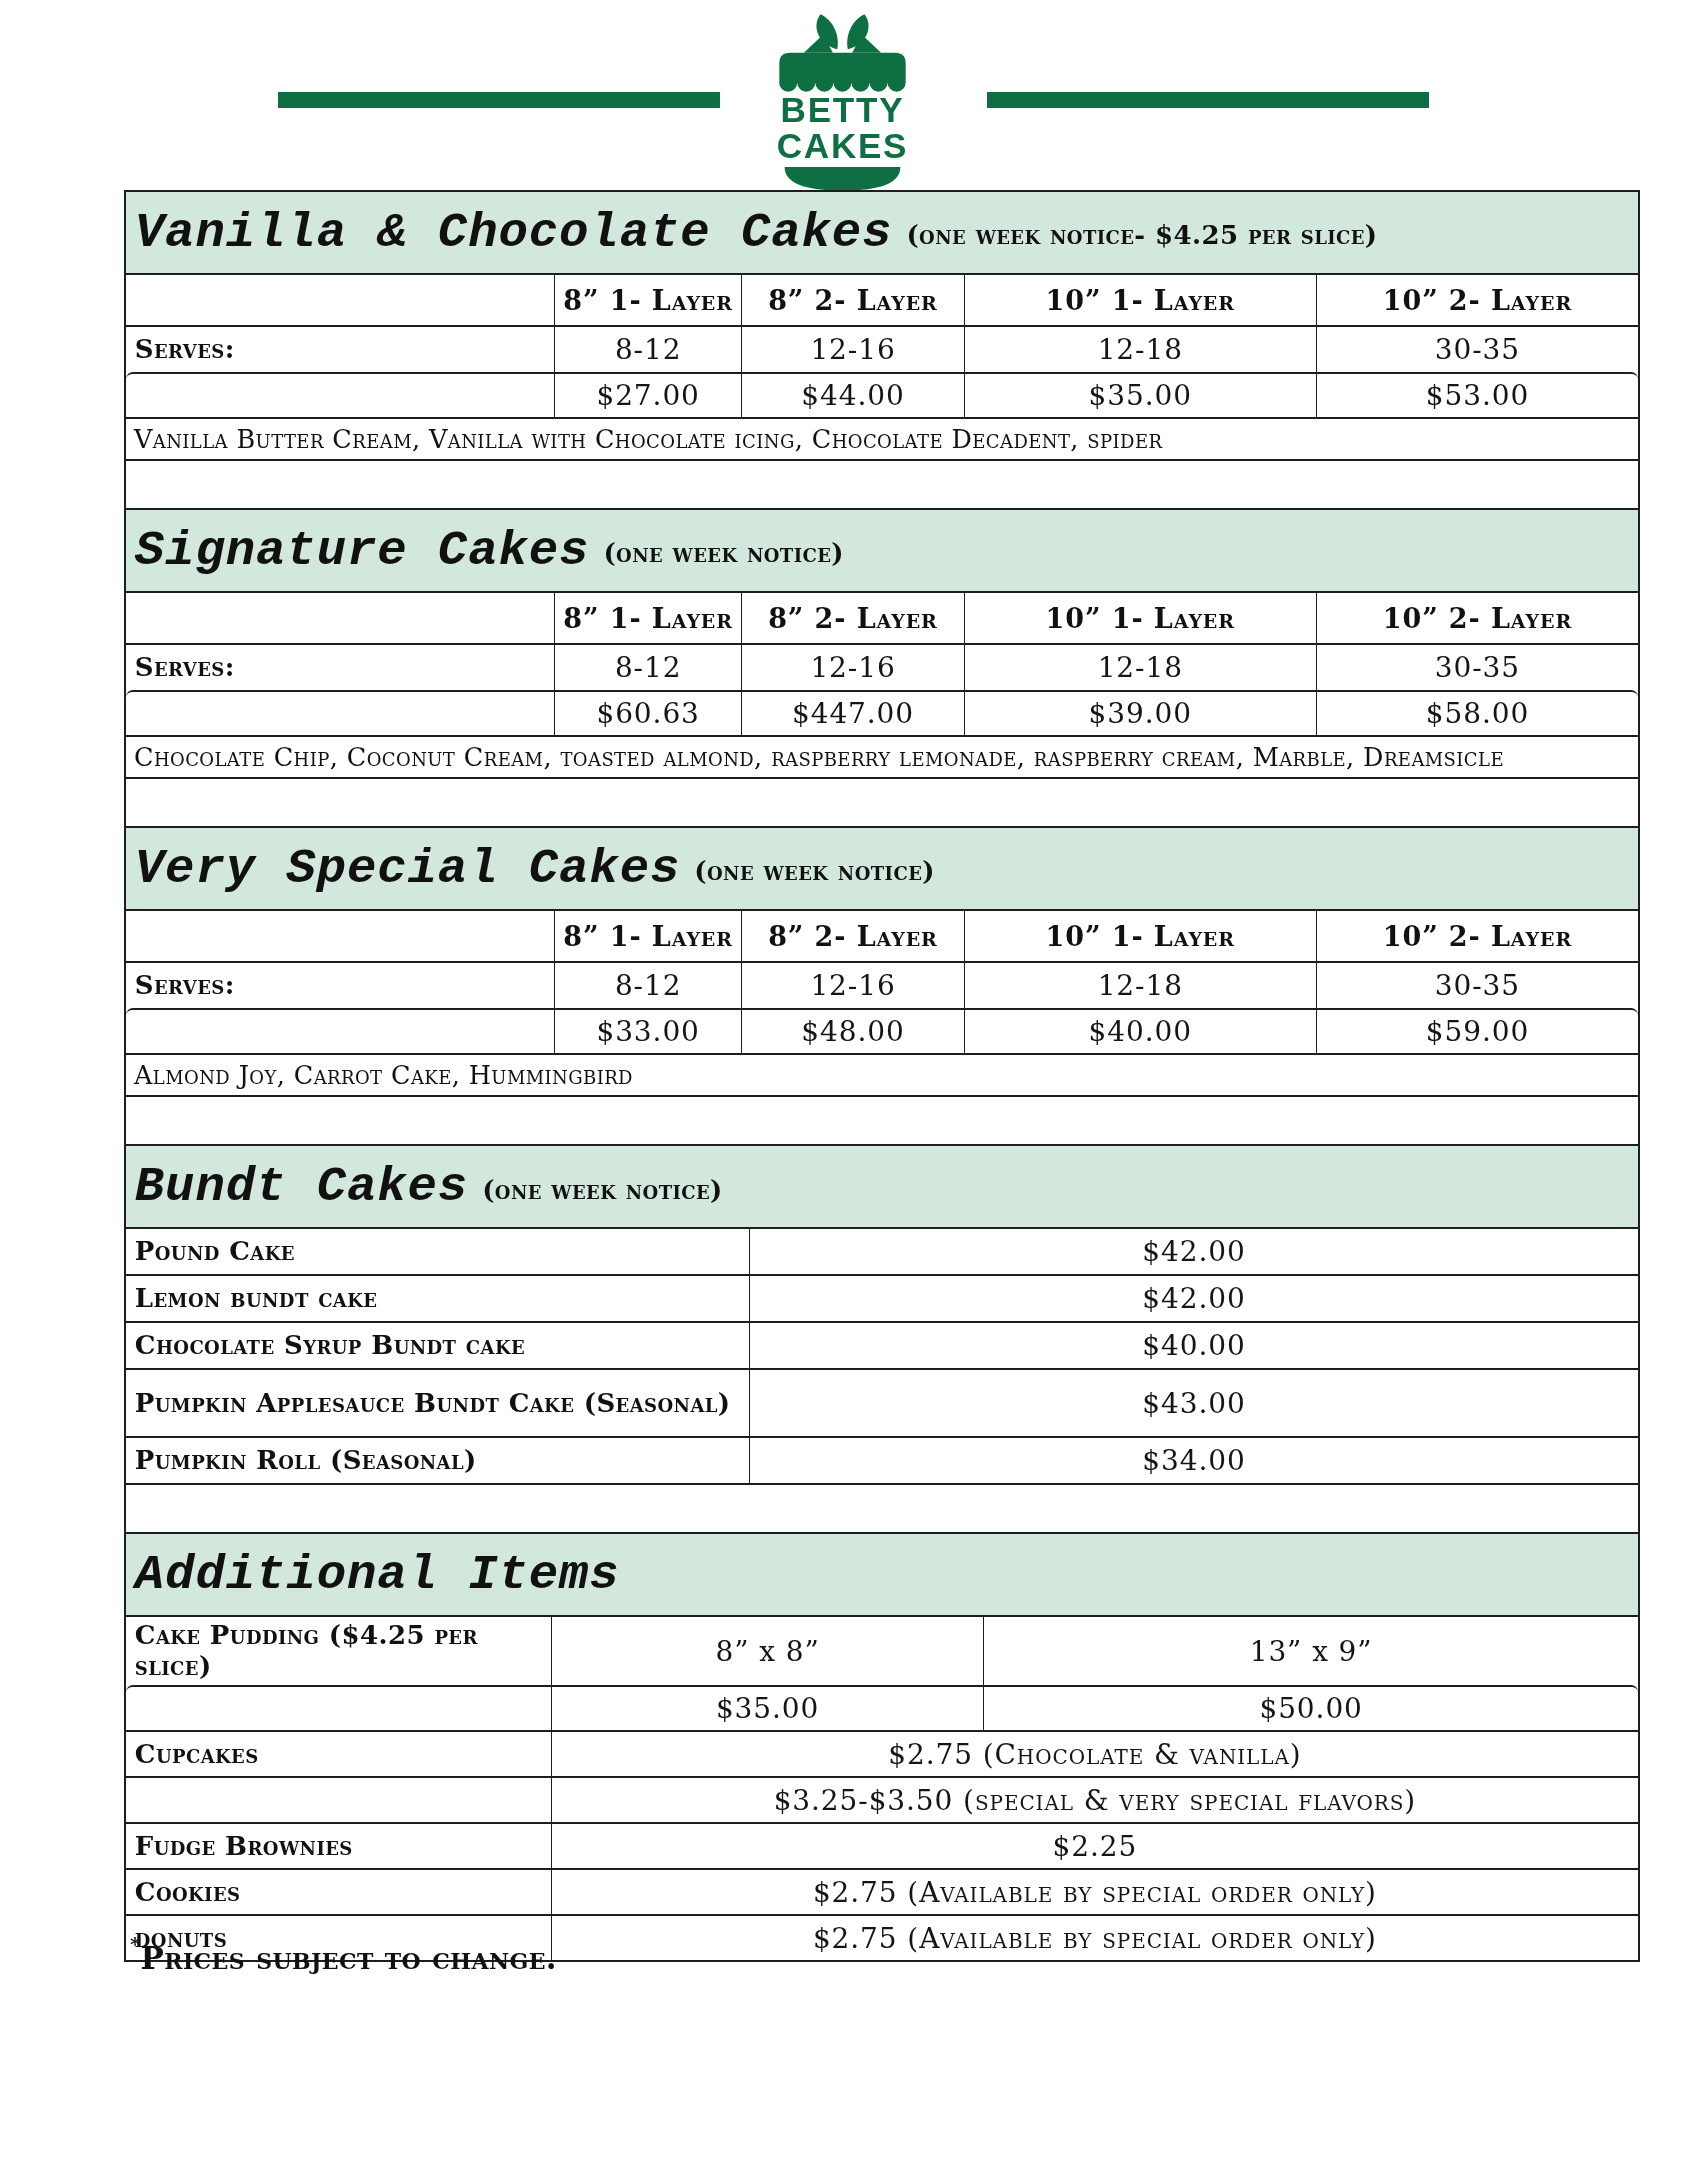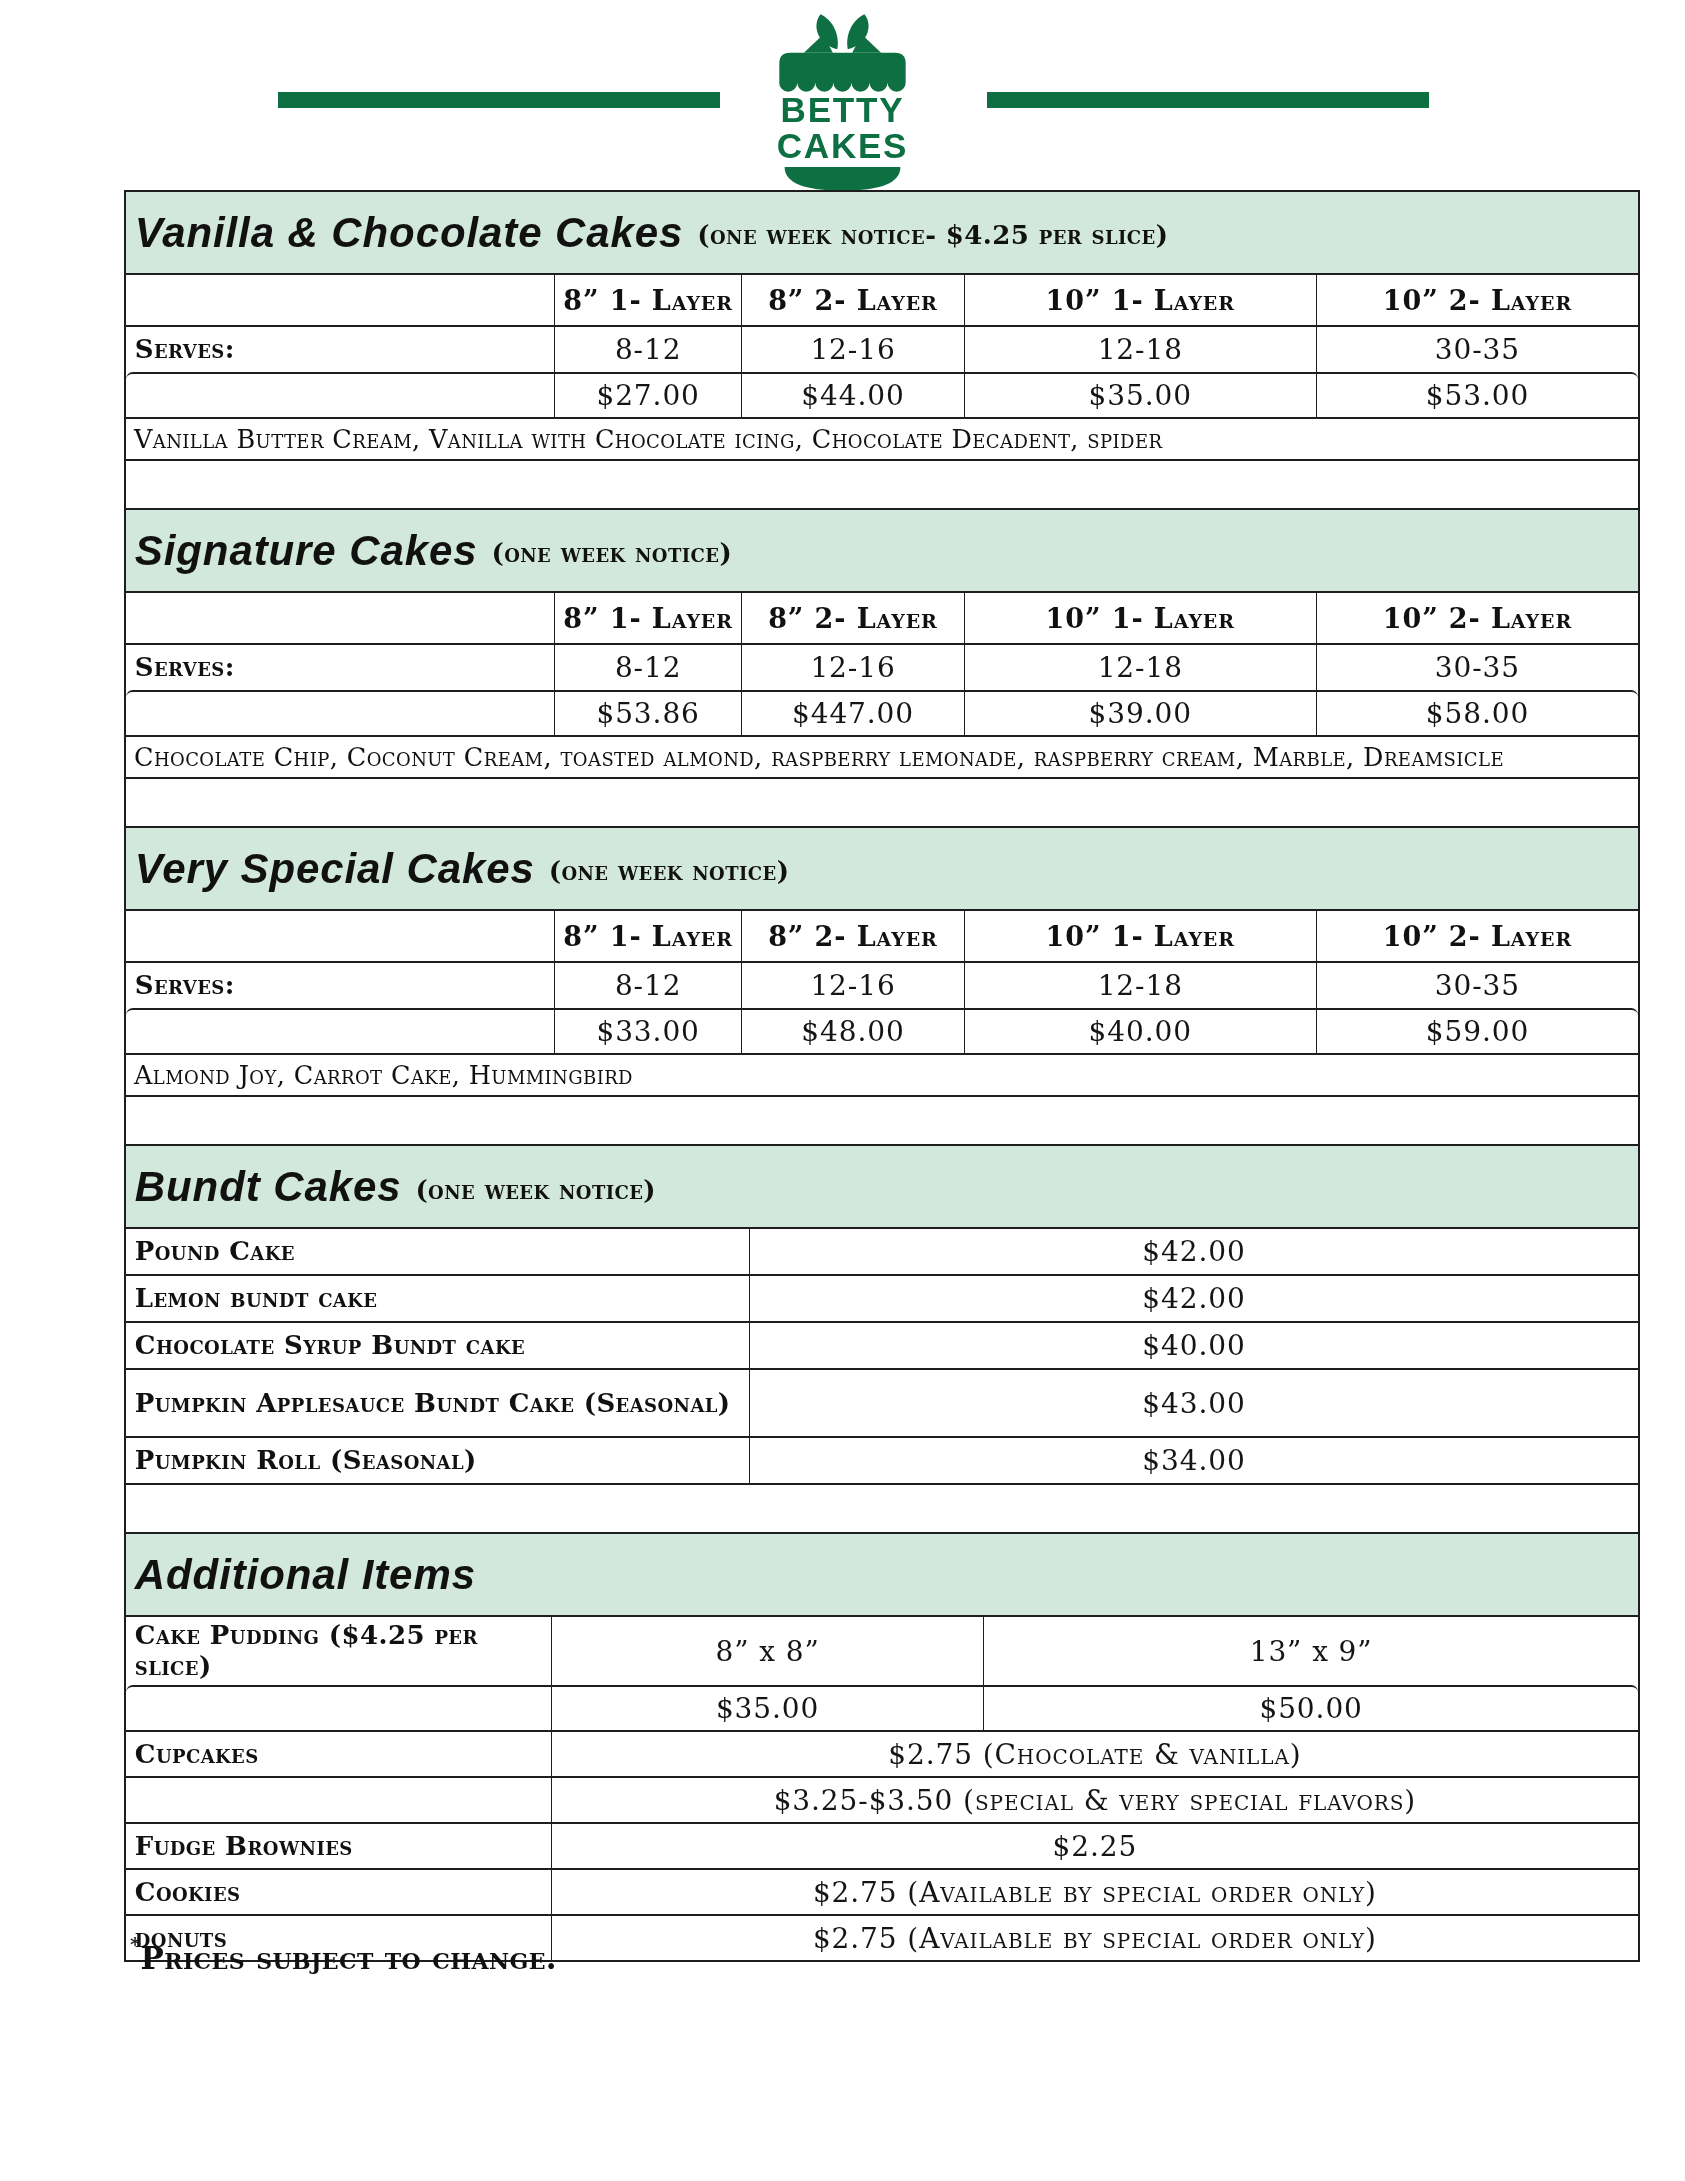--- a/index.html
+++ b/index.html
@@ -22,22 +22,22 @@
   .menu {
     position:absolute; left:124px; top:190px; width:1516px;
     border-left:2.6px solid #1e1e1e; border-right:2.6px solid #1e1e1e; border-bottom:2.6px solid #1e1e1e;
   }
   .band {
     border-top:2.6px solid #1e1e1e;
     background:var(--mint);
     height:83px; display:flex; align-items:center; gap:14px; padding:0 5.3px 0 8.8px;
   }
   .script-title {
-    font-family:Liberation Sans, sans-serif; font-style:italic; font-weight:700;
-    font-size:42px; letter-spacing:0.9px; white-space:nowrap;
+    font-family:Liberation Mono, monospace; font-style:italic; font-weight:700;
+    font-size:49px; letter-spacing:0.9px; white-space:nowrap;
   }
   .sc { font-variant:small-caps; }
   .band-suffix { font-size:26px; font-weight:700; letter-spacing:0.4px; padding-top:5.3px; white-space:nowrap; }
 
   .row { border-top:2.6px solid #1e1e1e; display:flex; align-items:stretch; }
   .c { display:flex; align-items:center; justify-content:center; text-align:center; padding:1.8px 5.3px; }
   .c + .c { border-left:1.8px solid #1e1e1e; }
 
   
   .cols5 .c0 { width:28.3%; }
@@ -155,21 +155,21 @@
     </div>
     <div class="row cols5 row-serves">
       <div class="c c0 label sc">Serves:</div>
       <div class="c c1 val">8-12</div>
       <div class="c c2 val">12-16</div>
       <div class="c c3 val">12-18</div>
       <div class="c c4 val">30-35</div>
     </div>
     <div class="row cols5 row-price">
       <div class="c c0"></div>
-      <div class="c c1 val">$53.86</div>
+      <div class="c c1 val">$60.63</div>
       <div class="c c2 val">$447.00</div>
       <div class="c c3 val">$39.00</div>
       <div class="c c4 val">$58.00</div>
     </div>
     <div class="row row-flavors">
       <div class="flavors-txt sc">Chocolate Chip, Coconut Cream, toasted almond, raspberry lemonade, raspberry cream, Marble, Dreamsicle</div>
     </div>
     <div class="row row-spacer"></div>
   </section>
 

